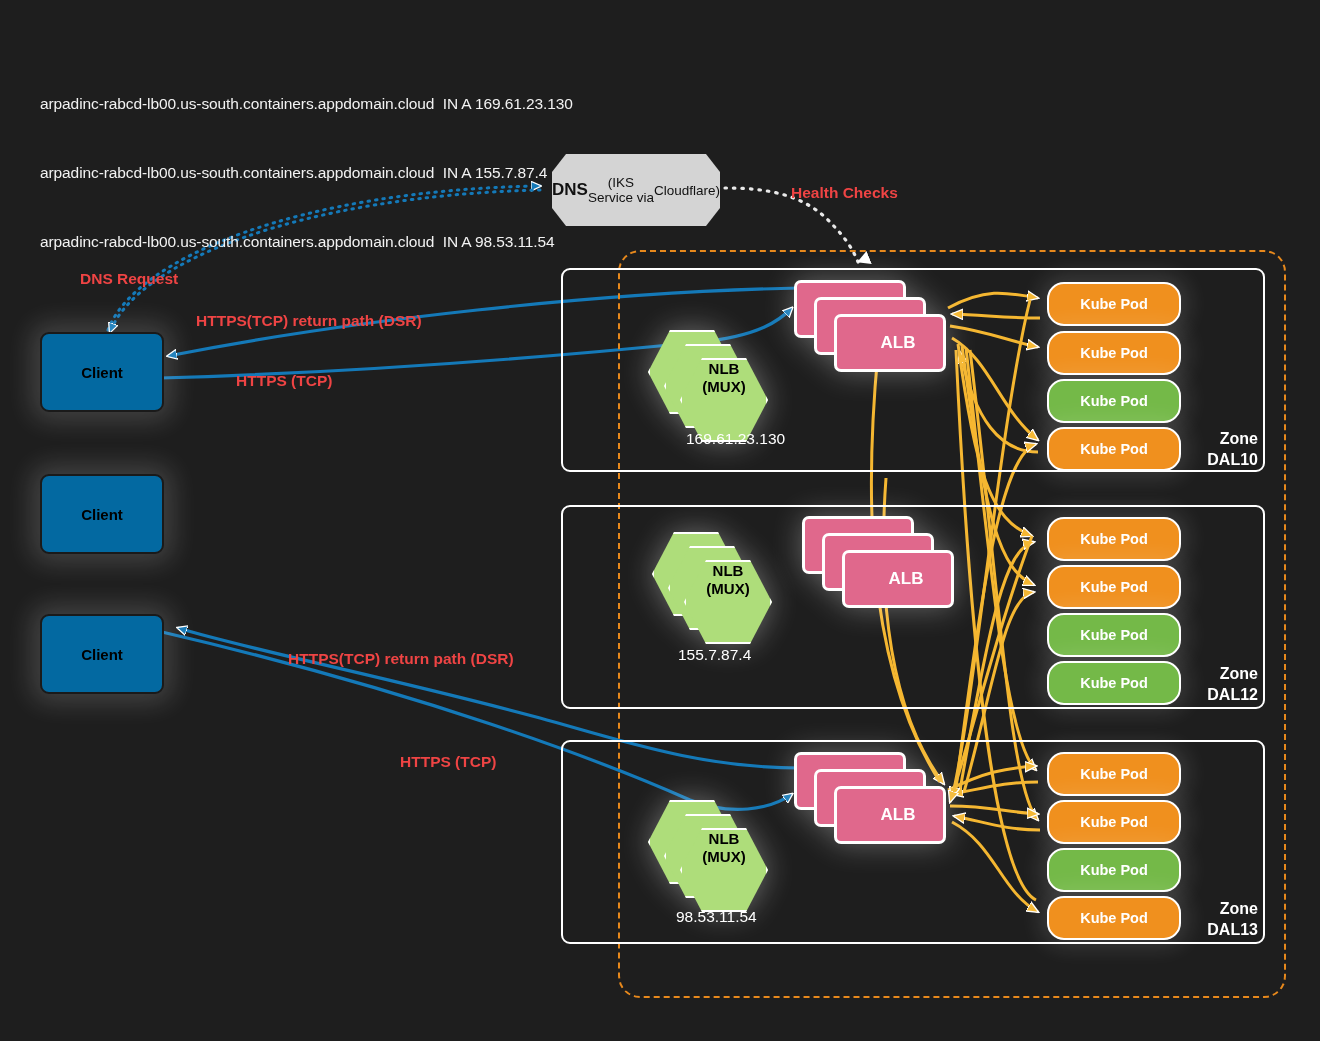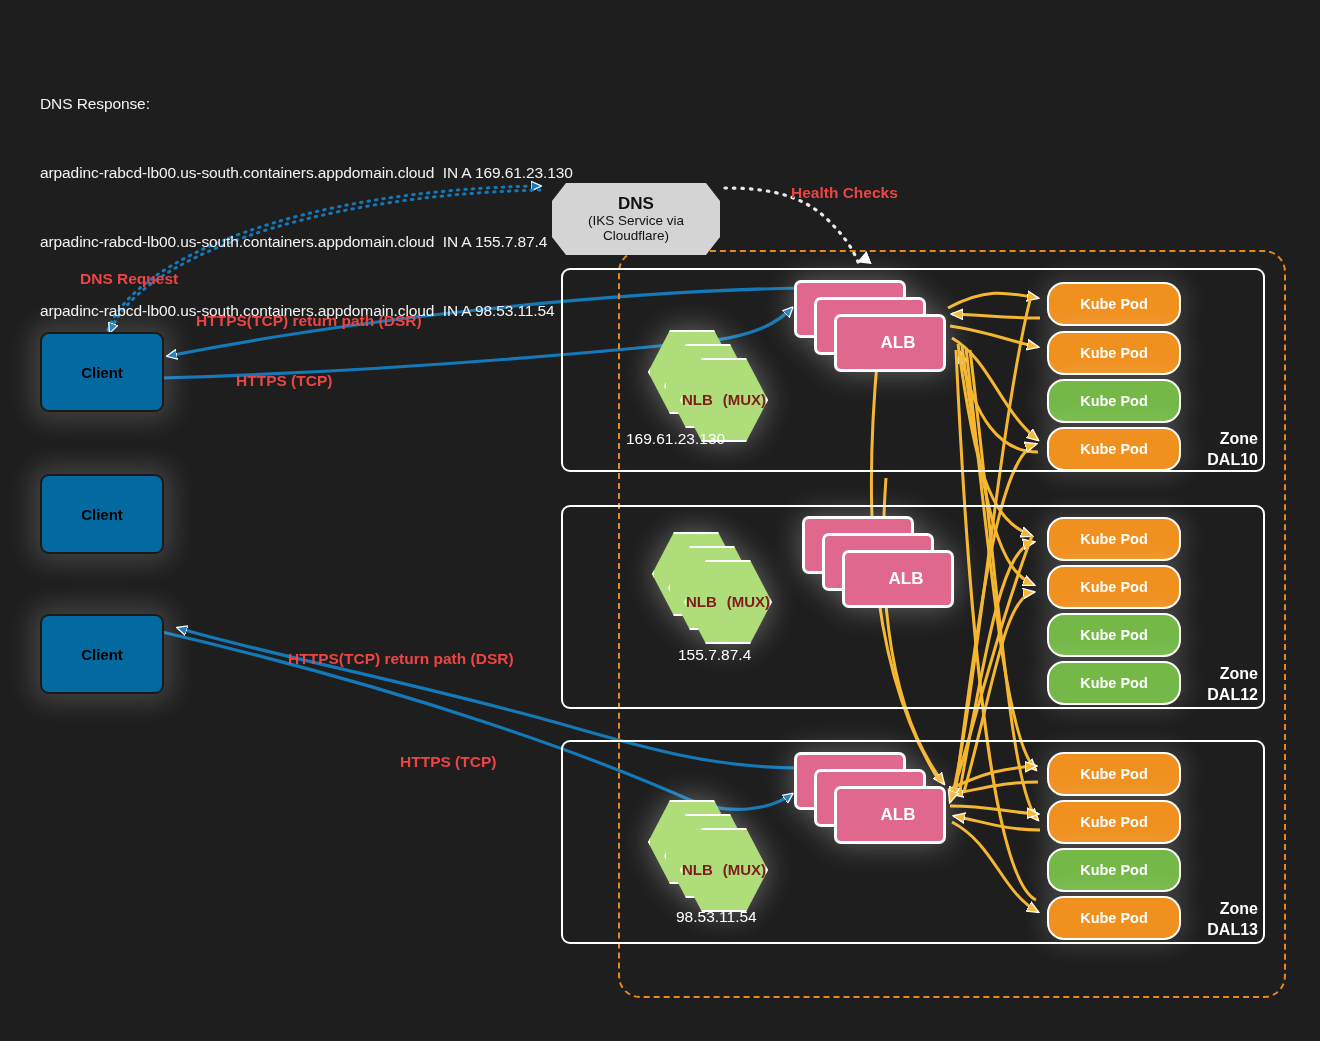--- a/index.html
+++ b/index.html
@@ -17,23 +17,23 @@
 
   
   .client{width:120px;height:76px;background:#0369a1;border:2.5px solid #1a1a1a;
           border-radius:9px;display:flex;align-items:center;justify-content:center;
           color:#000;font-weight:bold;font-size:15px;
           box-shadow:0 0 26px 9px rgba(255,255,255,0.16);}
 
   
   .dnsnode{width:168px;height:72px;background:#d4d4d4;
            clip-path:polygon(14px 0,154px 0,168px 18px,168px 54px,154px 72px,14px 72px,0 54px,0 18px);
-           display:flex;flex-direction:column;align-items:center;justify-content:center;
+           display:flex;align-items:center;justify-content:center;
            color:#111;text-align:center;line-height:15px;
-           filter:drop-shadow(0 0 13px rgba(255,255,255,.55));margin-top:29px;}
+           filter:drop-shadow(0 0 13px rgba(255,255,255,.55));}
   .dnsnode .t1{font-weight:bold;font-size:17px;margin-bottom:2px;}
   .dnsnode .t2{font-size:13.5px;}
 
   
   .zone{position:absolute;border:2.5px solid #ffffff;border-radius:9px;z-index:10;
         background:transparent;}
   .zonelabel{position:absolute;color:#fff;font-weight:bold;font-size:16px;
              text-align:right;line-height:21px;z-index:22;}
 
   
@@ -54,22 +54,22 @@
 
   
   .nlbstack{position:absolute;width:130px;height:112px;z-index:22;
             filter:drop-shadow(0 0 15px rgba(255,255,255,.35));}
   .hex{position:absolute;width:88px;height:84px;background:#aedd7a;
        border:2.5px solid #fff;
        clip-path:polygon(25% 0,75% 0,100% 50%,75% 100%,25% 100%,0 50%);
        box-sizing:border-box;}
   .hex.h1{left:0;top:0;}
   .hex.h2{left:16px;top:14px;}
-  .hex.h3{left:32px;top:28px;display:flex;flex-direction:row;
-          align-items:center;justify-content:space-between;color:#7f1d1d;font-weight:bold;
+  .hex.h3{left:32px;top:28px;display:flex;flex-direction:column;
+          align-items:center;justify-content:flex-start;color:#000000;font-weight:bold;
           font-size:15px;line-height:18px;}
   .iplabel{position:absolute;color:#fff;font-size:15.5px;white-space:nowrap;z-index:24;}
 
   
   .albstack{position:absolute;width:152px;height:92px;z-index:26;
             filter:drop-shadow(0 0 15px rgba(255,255,255,.32));}
   .albcard{position:absolute;width:112px;height:58px;background:#e0688c;
            border:3px solid #fff;border-radius:7px;box-sizing:border-box;
            display:flex;align-items:center;justify-content:center;
            color:#fff;font-weight:bold;font-size:17px;padding-left:16px;}
@@ -80,21 +80,20 @@
   
   .elabel{position:absolute;color:#ef4444;font-weight:bold;font-size:15.5px;
           white-space:nowrap;z-index:35;}
 </style>
 </head>
 <body>
 
 <div id="stage">
 
   <div id="dnsblock">
-    <div>DNS Response:</div>
     <div>arpadinc-rabcd-lb00.us-south.containers.appdomain.cloud  IN A 169.61.23.130</div>
     <div>arpadinc-rabcd-lb00.us-south.containers.appdomain.cloud  IN A 155.7.87.4</div>
     <div>arpadinc-rabcd-lb00.us-south.containers.appdomain.cloud  IN A 98.53.11.54</div>
   </div>
 
   <div id="cluster"></div>
 
   <div class="zone" style="left:561px;top:268px;width:700px;height:200px;"></div>
   <div class="zone" style="left:561px;top:505px;width:700px;height:200px;"></div>
   <div class="zone" style="left:561px;top:740px;width:700px;height:200px;"></div>
@@ -203,21 +202,21 @@
   </div>
 
   <div class="nlbstack" style="left:648px;top:330px;">
     <div class="hex h1"></div>
     <div class="hex h2"></div>
     <div class="hex h3">
       <span>NLB</span>
       <span>(MUX)</span>
     </div>
   </div>
-  <div class="iplabel" style="left:626px;top:430px;">169.61.23.130</div>
+  <div class="iplabel" style="left:686px;top:430px;">169.61.23.130</div>
 
   <div class="albstack" style="left:794px;top:280px;">
     <div class="albcard a1"></div>
     <div class="albcard a2">ALB</div>
     <div class="albcard a3">ALB</div>
   </div>
 
   <div class="pod orange" style="left:1047px;top:282px;">Kube Pod</div>
   <div class="pod orange" style="left:1047px;top:331px;">Kube Pod</div>
   <div class="pod green" style="left:1047px;top:379px;">Kube Pod</div>

